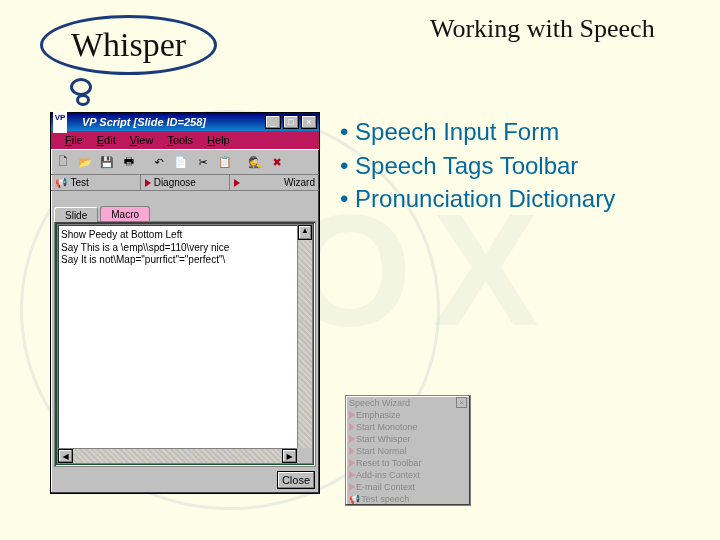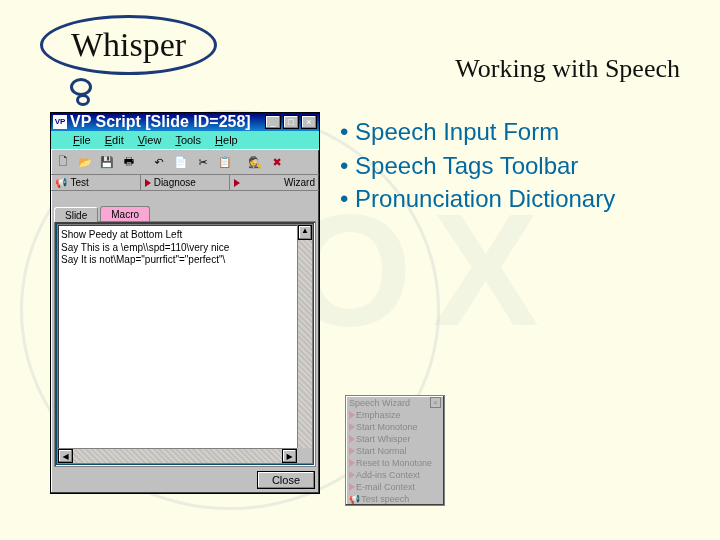--- a/index.html
+++ b/index.html
@@ -36,50 +36,50 @@
   .bubble-tail::before, .bubble-tail::after {
     content: ""; position: absolute; border: 3px solid #1a3a7a; border-radius: 50%;
     background: #fdfde8;
   }
   .bubble-tail::before { width: 16px; height: 12px; left: 0; top: 0; }
   .bubble-tail::after  { width: 8px;  height: 6px;  left: 6px; top: 16px; }
 
   
   .heading {
     position: absolute; left: 430px; top: 15px; width: 250px;
-    text-align: right; font-family: "Comic Sans MS", cursive;
-    font-size: 26px; line-height: 1.1; color: #111; margin-top: 40px;
+    text-align: left; font-family: "Comic Sans MS", cursive;
+    font-size: 26px; line-height: 1.1; color: #111;
   }
   .bullets {
     position: absolute; left: 340px; top: 115px; width: 370px;
     font-size: 24px; line-height: 1.4; color: #0369a1;
   }
   .bullets div::before { content: "• "; }
 
   
   .win {
     position: absolute; left: 50px; top: 112px; width: 270px;
     background: #c0c0c0; border: 1px solid #000;
     box-shadow: inset -1px -1px #404040, inset 1px 1px #fff;
     font-family: Tahoma, "MS Sans Serif", sans-serif; font-size: 11px;
     color: #000;
   }
   .titlebar {
     background: linear-gradient(#000080,#1084d0);
     color: #fff; display: flex; align-items: center;
     padding: 1px 2px; height: 18px;
   }
-  .titlebar .appicon { width: 14px; height: 14px; background:#fff; color:#000080; font-size:8px; font-weight:bold; text-align:center; line-height:14px; margin-right:3px;}
-  .titlebar .title { flex:1; font-weight:bold; font-size:16px; white-space:nowrap; overflow:hidden;}
+  .titlebar .appicon { width: 14px; height: 22px; background:#fff; color:#000080; font-size:8px; font-weight:bold; text-align:center; line-height:14px; margin-right:15px;}
+  .titlebar .title { flex:1; font-weight:bold; font-size:11px; white-space:nowrap; overflow:hidden;font-style:italic;}
   .winbtn {
     width: 16px; height: 14px; background:#c0c0c0; margin-left:2px;
     border:1px solid #000; box-shadow: inset -1px -1px #808080, inset 1px 1px #fff;
     font-size:9px; text-align:center; line-height:12px; cursor:default;
   }
-  .menubar { display:flex; gap:2px; padding:2px 16px; background:#5eead4;align-items:center; }
+  .menubar { display:flex; gap:2px; padding:2px 8px; background:#be185d;align-items:center; }
   .menubar span { padding:1px 6px; font-size:11px; }
   .menubar span u { text-decoration: underline; }
   .toolbar { display:flex; gap:2px; padding:2px; border-top:1px solid #fff; border-bottom:1px solid #808080;}
   .tbtn {
     width:20px; height:20px; background:#c0c0c0;
     border:1px solid #c0c0c0;
     display:flex; align-items:center; justify-content:center; font-size:11px;
   }
   .tbtn.sep { width:6px; border:none; }
   .toolbar2 { display:flex; border-bottom:1px solid #808080; }
@@ -90,21 +90,21 @@
   .tool2:last-child{border-right:none;justify-content:space-between;}
   .play { width:0;height:0;border-top:4px solid transparent;border-bottom:4px solid transparent;border-left:6px solid #b00020;}
   .tabs { display:flex; margin-top:15px; padding-left:3px;}
   .tab {
     padding:2px 10px 1px; font-size:10px; background:#f9a8d4;
     border:1px solid #808080; border-bottom:none; margin-right:2px;
     border-radius:3px 3px 0 0;
   }
   .tab.active { background:#c0c0c0; border-color:#fff #808080 #c0c0c0 #fff; position:relative; top:1px;}
   .editor-wrap {
-    margin:0 3px; border:1px solid #808080; background:#0c4a6e;
+    margin:0 3px; border:1px solid #808080; background:#14532d;
     box-shadow: inset 1px 1px #404040, inset -1px -1px #fff;
     padding:2px;
   }
   .editor {
     background:#fff; height:240px; padding:4px 3px; font-size:10px;
     line-height:1.25; position:relative;
     border:1px solid #808080; box-shadow: inset 1px 1px #404040;
     overflow:hidden;
   }
   .editor .indent { padding-left: 18px; }
@@ -117,27 +117,27 @@
     border-top:1px solid #808080; display:flex;
   }
   .sbtn { background:#c0c0c0; border:1px solid #000; box-shadow:inset -1px -1px #808080, inset 1px 1px #fff; font-size:8px; text-align:center;}
   .vscroll .sbtn{height:15px;}
   .vscroll .track{flex:1;background:repeating-linear-gradient(45deg,#d4d0c8,#d4d0c8 2px,#c0c0c0 2px,#c0c0c0 4px);}
   .hscroll .sbtn{width:15px;line-height:13px;}
   .hscroll .track{flex:1;background:repeating-linear-gradient(45deg,#d4d0c8,#d4d0c8 2px,#c0c0c0 2px,#c0c0c0 4px);}
   .corner{position:absolute;right:0;bottom:0;width:15px;height:15px;background:#c0c0c0;}
   .closebar { display:flex; justify-content:flex-end; padding:4px;}
   .closebtn {
-    padding:2px 14px; background:#c0c0c0; font-size:11px;
+    padding:2px 4px; background:#c0c0c0; font-size:11px;
     border:1px solid #000; box-shadow: inset -1px -1px #808080, inset 1px 1px #fff;
   }
 
   
   .wiz {
-    position:absolute; left:345px; top:395px; width:100px;
+    position:absolute; left:345px; top:395px; width:126px;
     background:#c0c0c0; border:1px solid #808080;
     box-shadow: inset -1px -1px #404040, inset 1px 1px #fff;
     font-family: Tahoma, sans-serif; font-size:9px; color:#888;
   }
   .wiz .wtitle { display:flex; align-items:center; padding:1px 3px; font-size:9px; color:#888;}
   .wiz .wtitle .x { margin-left:auto; width:11px;height:11px;border:1px solid #808080;text-align:center;line-height:9px;font-size:8px;}
   .wiz .witem { display:flex; align-items:center; gap:1px; padding:1px 3px;}
   .wiz .play { border-left-color:#d199a0; }
 </style>
 </head>
@@ -250,21 +250,21 @@
   <div class="witem">
       <span class="play"></span>
       <span>Start Whisper</span>
     </div>
   <div class="witem">
       <span class="play"></span>
       <span>Start Normal</span>
     </div>
   <div class="witem">
       <span class="play"></span>
-      <span>Reset to Monotone</span>
+      <span>Reset to Toolbar</span>
     </div>
   <div class="witem">
       <span class="play"></span>
       <span>Add-ins Context</span>
     </div>
   <div class="witem">
       <span class="play"></span>
       <span>E-mail Context</span>
     </div>
   <div class="witem">

